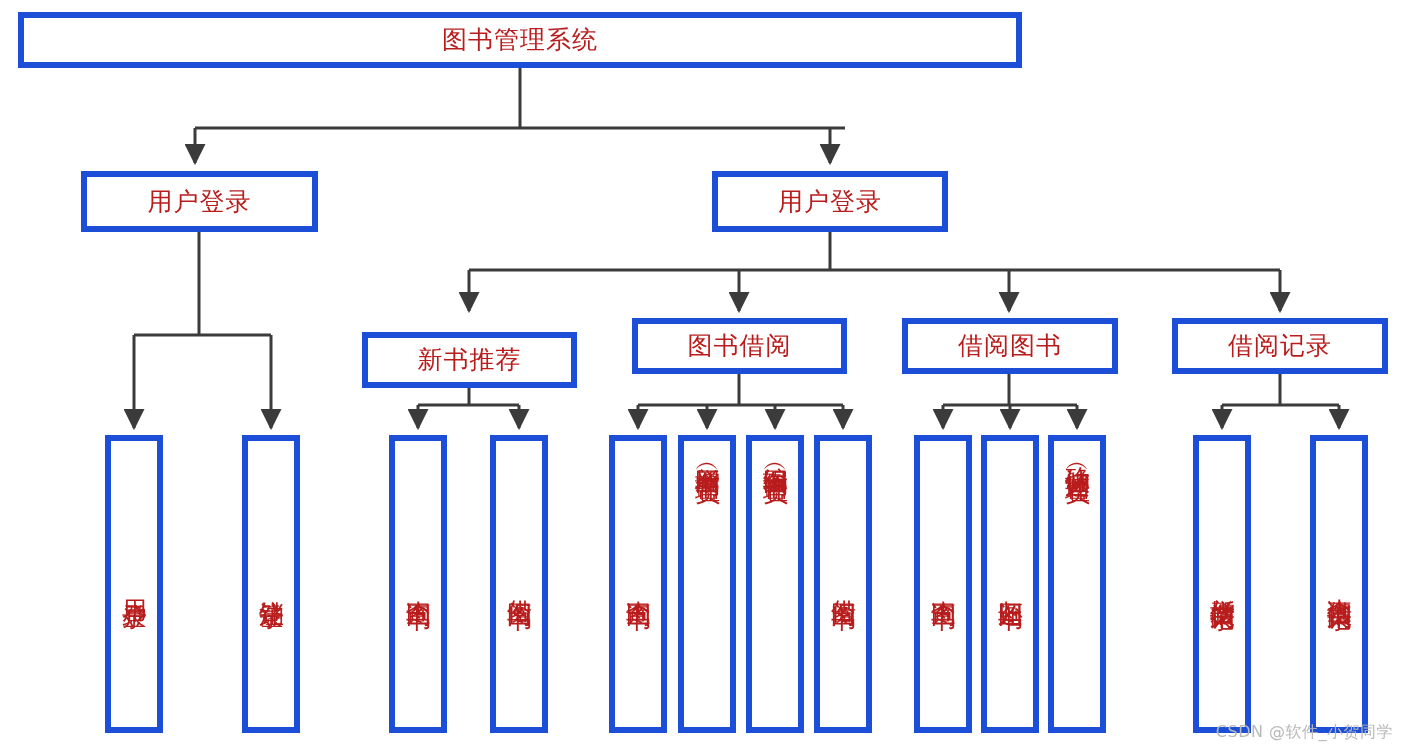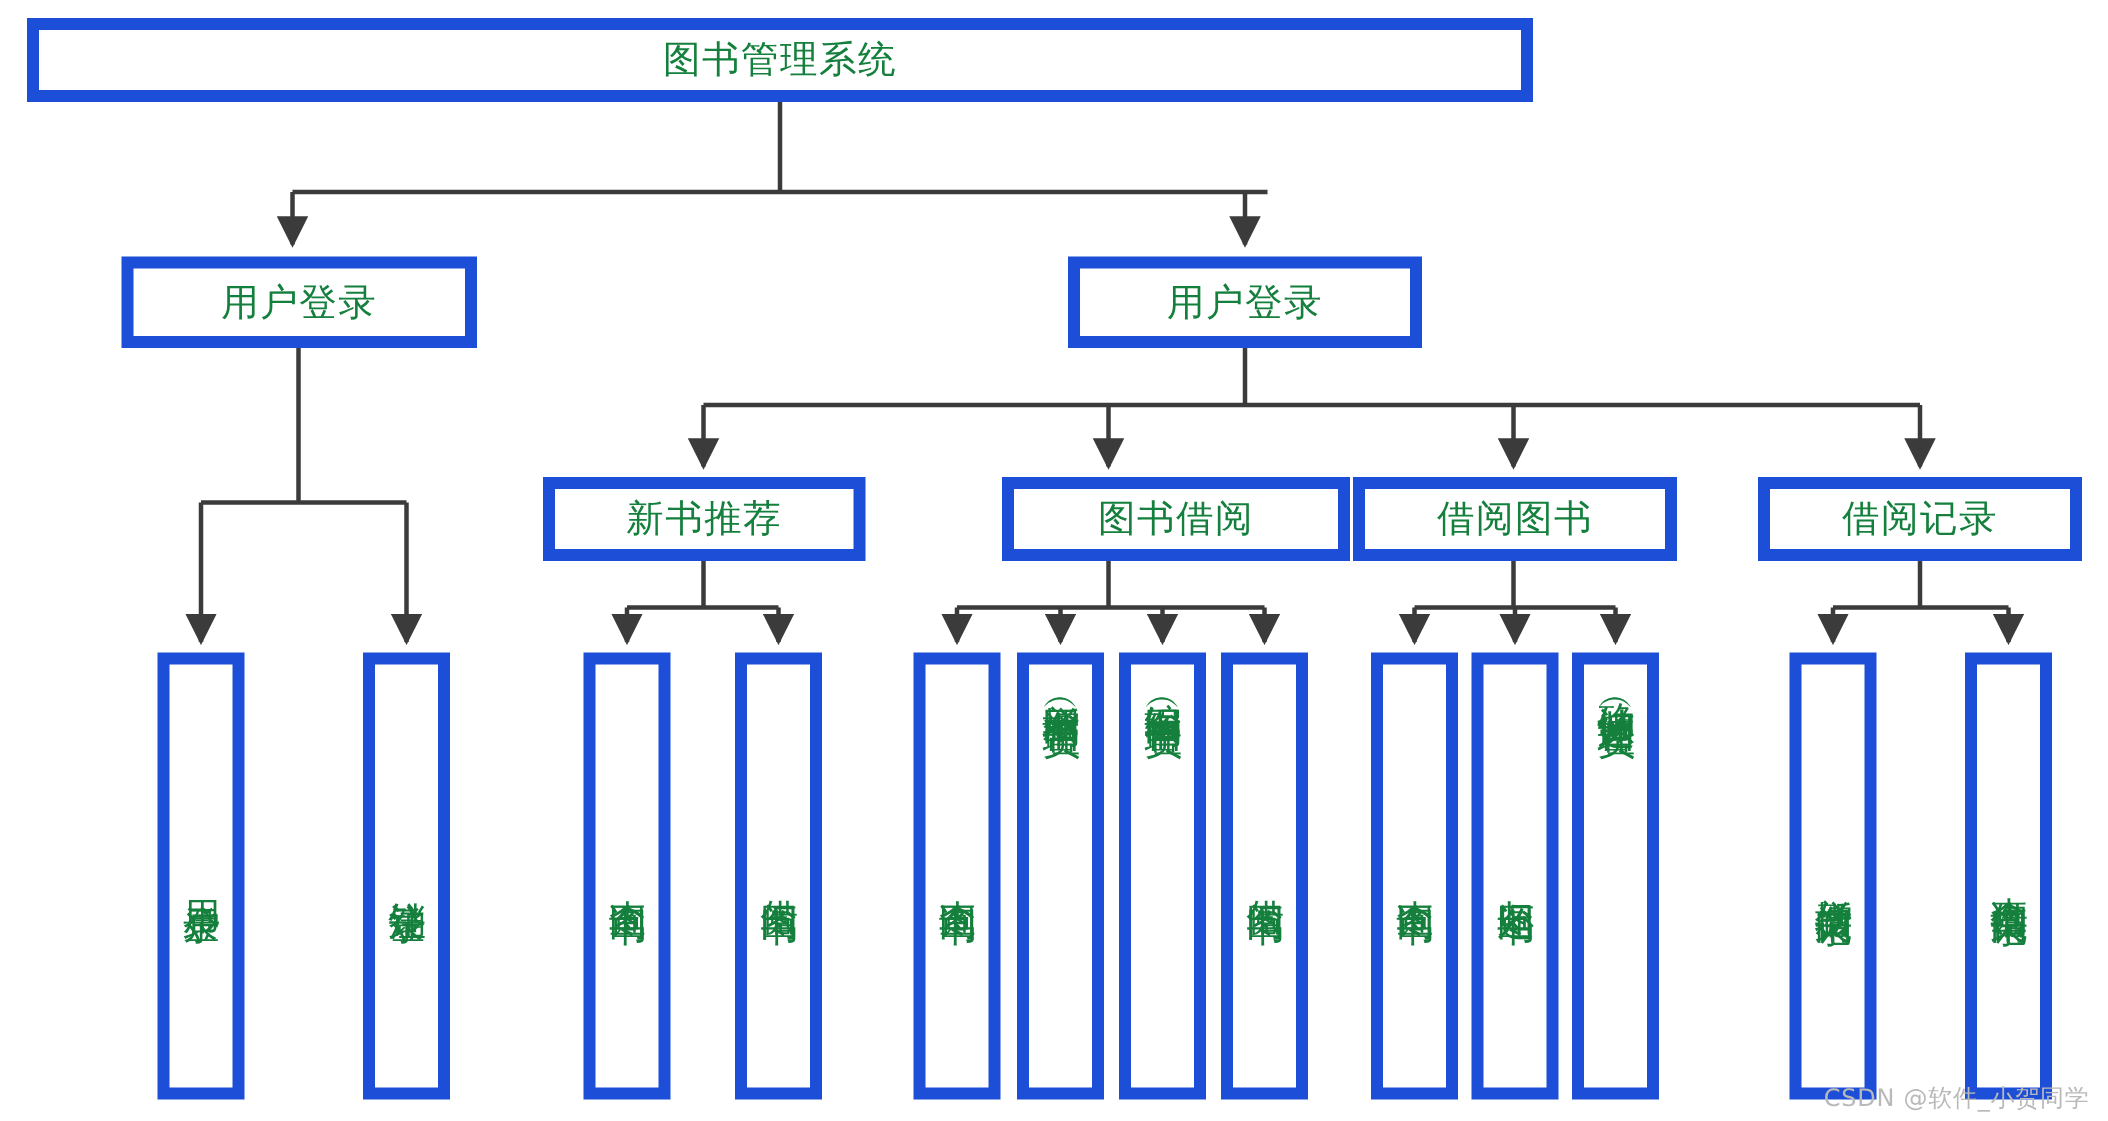--- a/index.html
+++ b/index.html
@@ -21,26 +21,26 @@
   #edge-layer {
     position: absolute;
     left: 0;
     top: 0;
     width: 1405px;
     height: 747px;
   }
   .node {
     position: absolute;
     box-sizing: border-box;
-    border: 8px solid #1d4ed8;
+    border: 6px solid #1d4ed8;
     background: #ffffff;
     display: flex;
     align-items: center;
     justify-content: center;
-    color: #15803d;
+    color: #b91c1c;
     z-index: 2;
   }
   .node-h .label {
     font-size: 25px;
     line-height: 1.1;
     letter-spacing: 1px;
     white-space: nowrap;
   }
   .node-v {
     align-items: flex-start;
@@ -129,24 +129,24 @@
     <span class="label">图书管理系统</span>
   </div>
 
   <div class="node node-h" style="left:81px; top:171px; width:237px; height:61px;">
     <span class="label">用户登录</span>
   </div>
   <div class="node node-h" style="left:712px; top:171px; width:236px; height:61px;">
     <span class="label">用户登录</span>
   </div>
 
-  <div class="node node-h" style="left:362px; top:318px; width:215px; height:56px;">
+  <div class="node node-h" style="left:362px; top:332px; width:215px; height:56px;">
     <span class="label">新书推荐</span>
   </div>
-  <div class="node node-h" style="left:668px; top:318px; width:232px; height:56px;">
+  <div class="node node-h" style="left:632px; top:318px; width:215px; height:56px;">
     <span class="label">图书借阅</span>
   </div>
   <div class="node node-h" style="left:902px; top:318px; width:216px; height:56px;">
     <span class="label">借阅图书</span>
   </div>
   <div class="node node-h" style="left:1172px; top:318px; width:216px; height:56px;">
     <span class="label">借阅记录</span>
   </div>
 
   <div class="node node-v v-center" style="left:105px; top:435px; width:58px; height:298px;">

